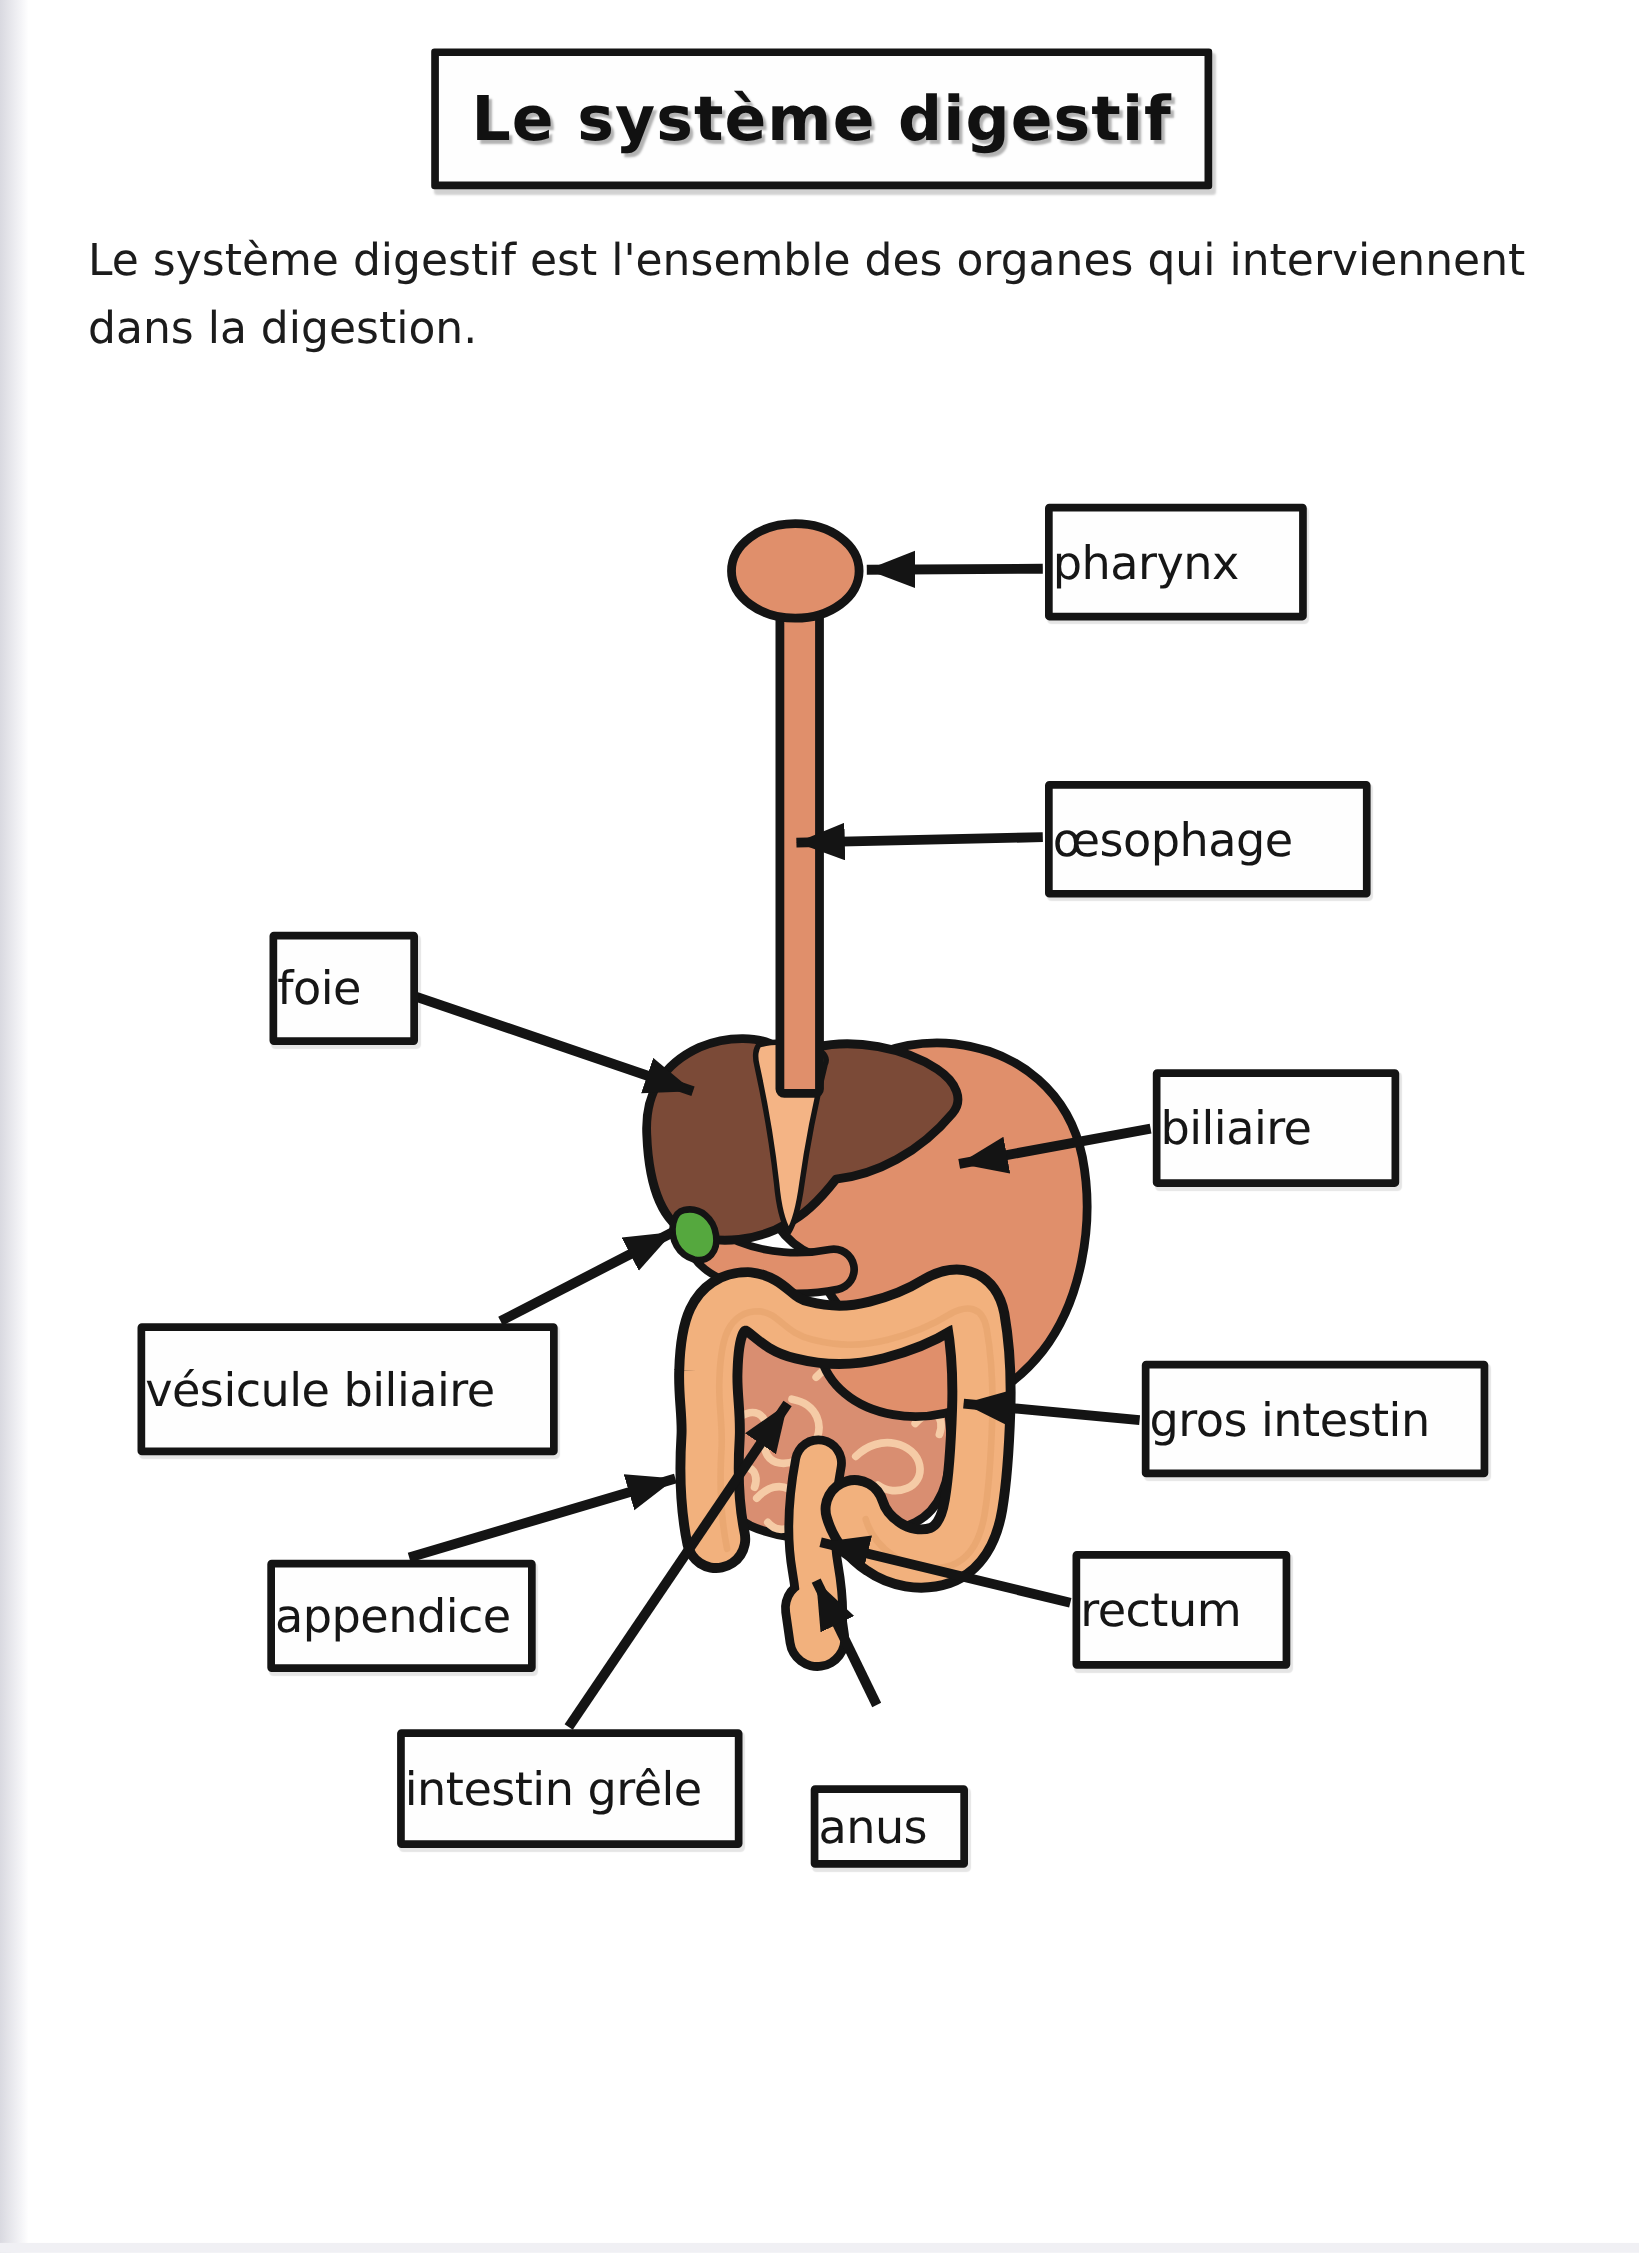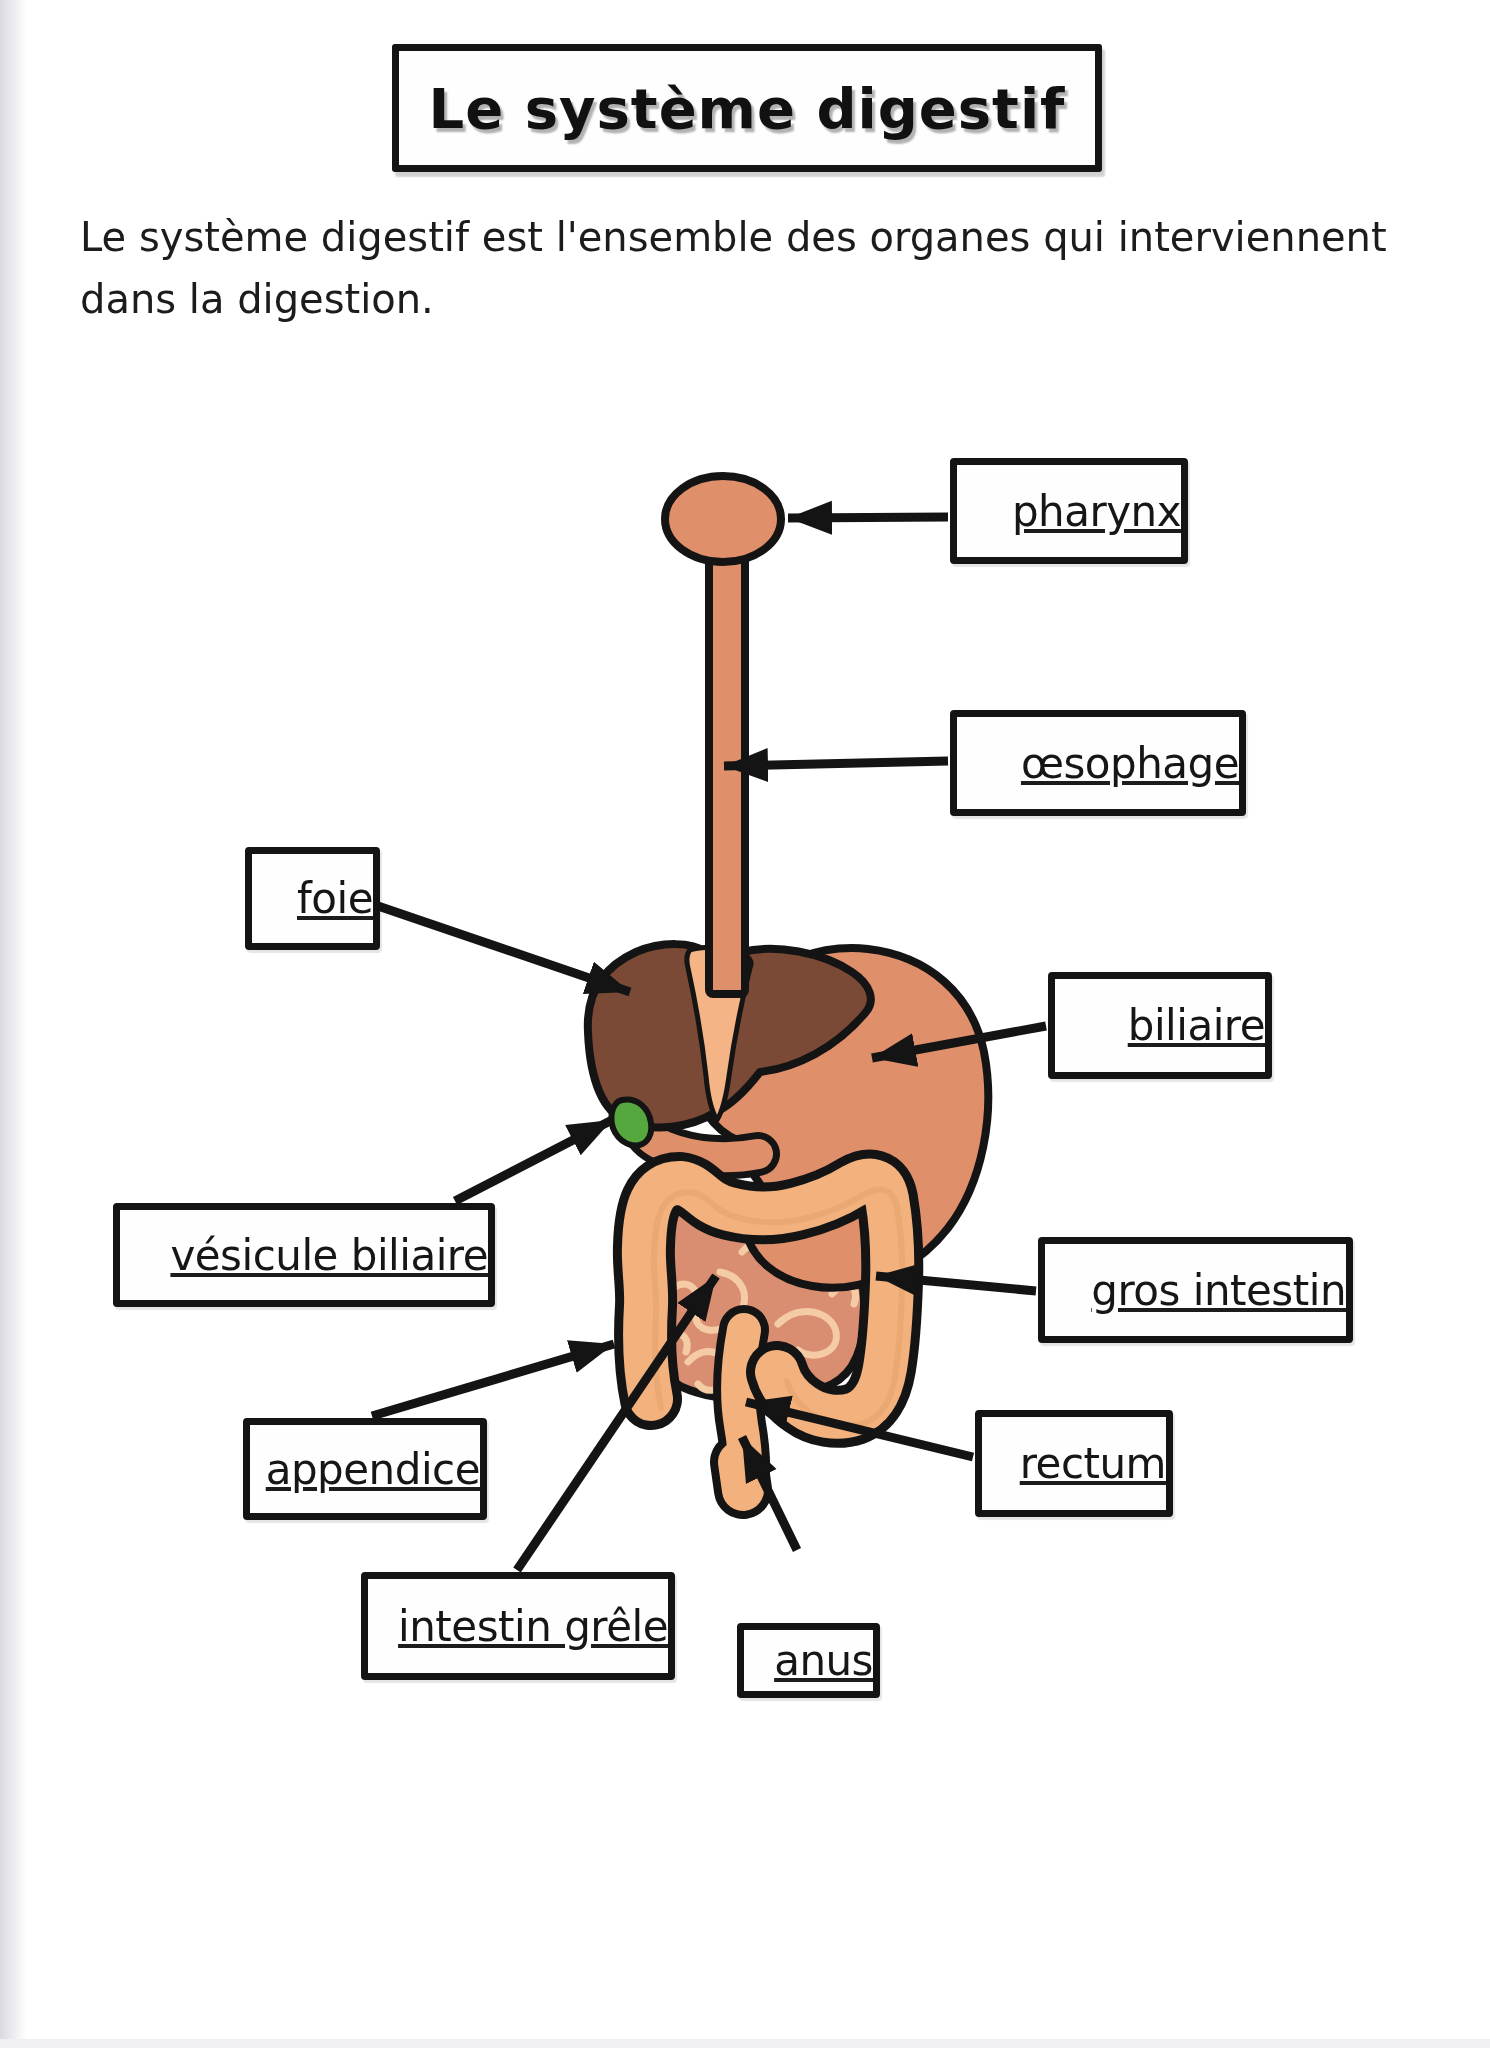--- a/index.html
+++ b/index.html
@@ -22,29 +22,29 @@
              box-sizing:border-box;border-radius:3px;display:flex;align-items:center;justify-content:center;
              box-shadow:3px 5px 2px rgba(0,0,0,0.18);}
   .title-box span{font-size:56px;font-weight:bold;letter-spacing:1px;color:#111;
                   text-shadow:3px 4px 2px rgba(0,0,0,0.30);white-space:nowrap;}
 
   .intro{position:absolute;left:80px;top:206px;width:1330px;margin:0;
          font-size:40px;line-height:62px;color:var(--text);}
   .intro b{font-weight:normal;}
 
   .lbl{position:absolute;background:var(--box-bg);border:7px solid var(--box-border);
-       box-sizing:border-box;border-radius:4px;display:flex;align-items:center;justify-content:flex-end;
-       box-shadow:2px 3px 1px rgba(0,0,0,0.10);text-decoration:underline;}
+       box-sizing:border-box;border-radius:4px;display:flex;align-items:center;justify-content:flex-start;
+       box-shadow:2px 3px 1px rgba(0,0,0,0.10);}
   .lbl span{font-size:42px;color:#161616;white-space:nowrap;letter-spacing:-0.5px;}
 
   #lbl-pharynx        {left:950px; top:458px; width:238px; height:106px;}
   #lbl-oesophage      {left:950px; top:710px; width:296px; height:106px;}
   #lbl-foie           {left:245px; top:847px; width:135px; height:103px;}
   #lbl-estomac        {left:1048px;top:972px; width:224px; height:107px;}
-  #lbl-vesicule       {left:113px; top:1203px;width:382px; height:104px;}
+  #lbl-vesicule       {left:125px; top:1203px;width:382px; height:120px;}
   #lbl-gros-intestin  {left:1038px;top:1237px;width:315px; height:106px;}
   #lbl-appendice      {left:243px; top:1418px;width:244px; height:102px;}
   #lbl-rectum         {left:975px; top:1410px;width:198px; height:107px;}
   #lbl-intestin-grele {left:333px; top:1572px;width:314px; height:108px;margin-left:28px;}
   #lbl-anus           {left:737px; top:1576px;width:143px; height:75px;margin-top:47px;}
 
   
   .o-sal{fill:var(--salmon);stroke:var(--outline);stroke-width:8;}
   .o-liv{fill:var(--liver-brown);stroke:var(--outline);stroke-width:8;stroke-linejoin:round;}
   .o-lig{fill:var(--ligament-tan);stroke:var(--outline);stroke-width:5;stroke-linejoin:round;}

